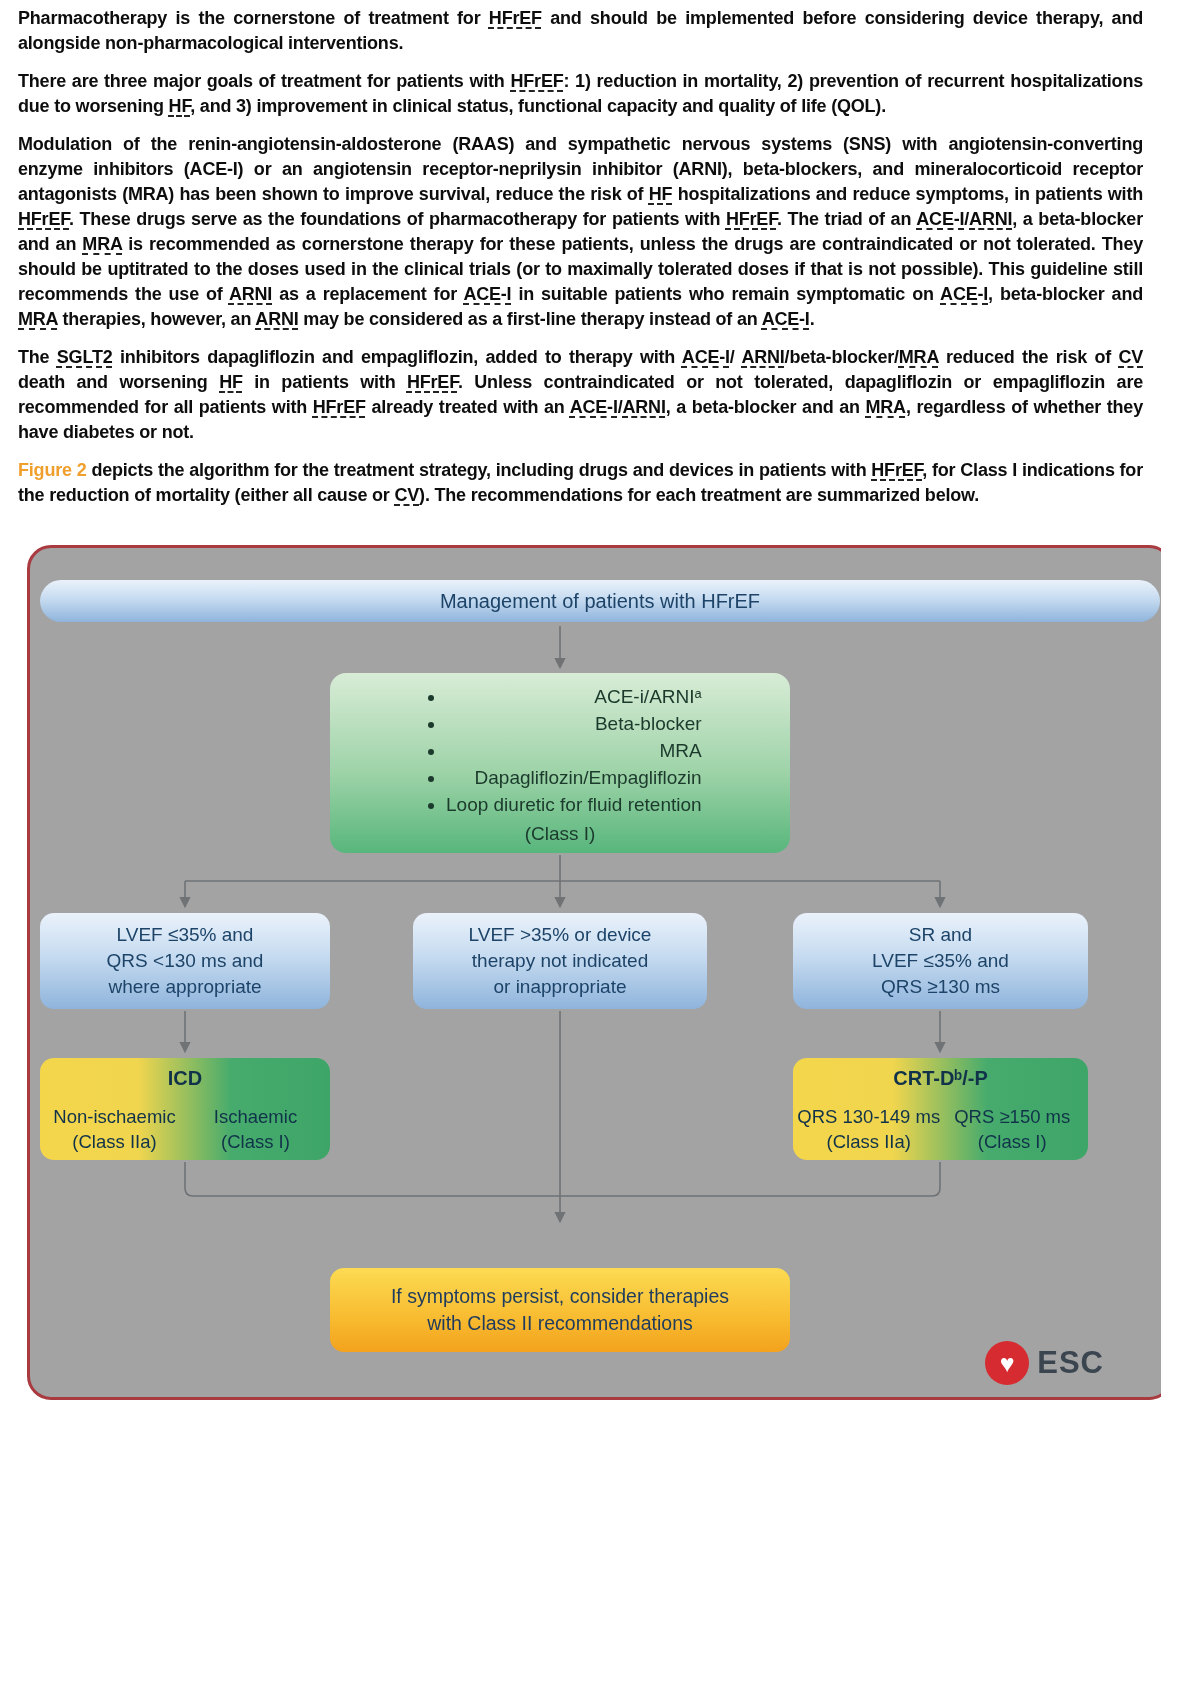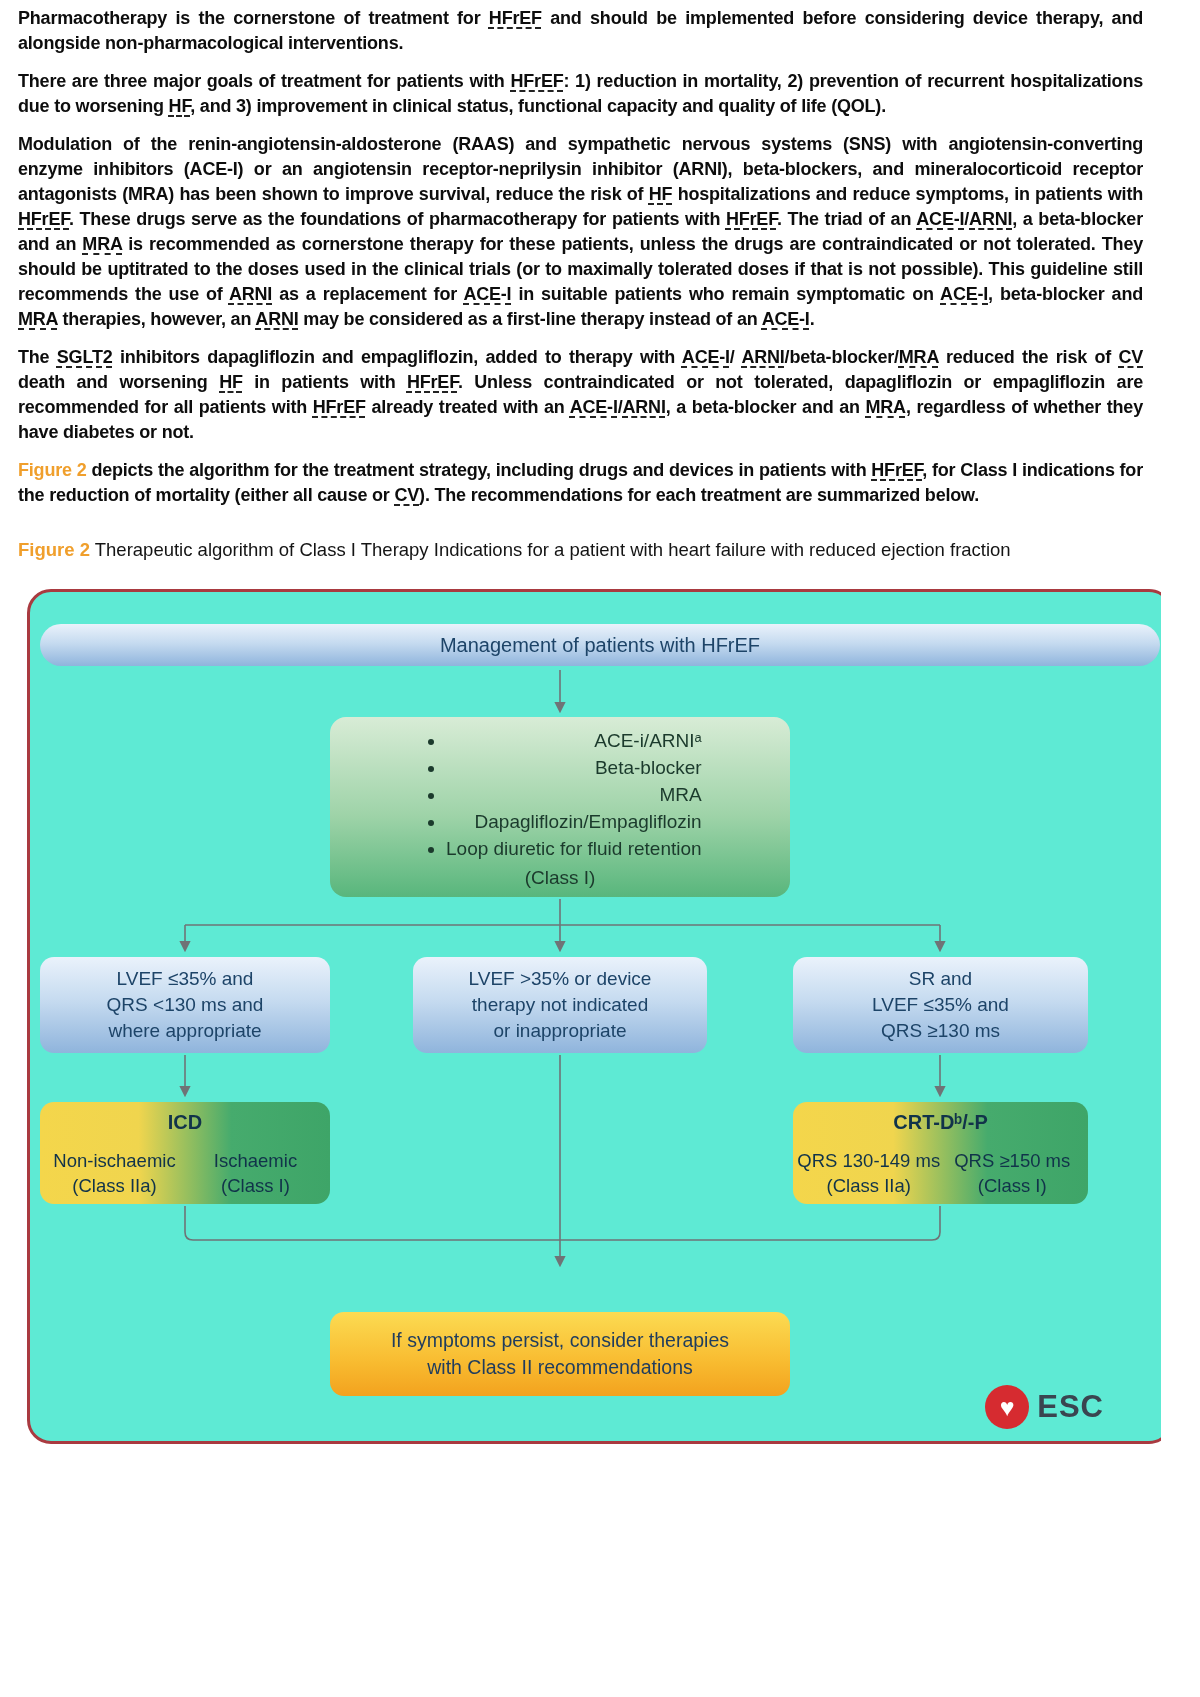--- a/index.html
+++ b/index.html
@@ -17,22 +17,22 @@
     text-decoration: underline dashed; text-decoration-thickness:1.5px;
     text-underline-offset:3px; text-decoration-color:#222;
   }
   .fig-label { color:#f09f2c; font-weight:700; }
   .caption {
     padding:0 18px; margin-top:30px; font-size:18.5px; line-height:24px;
     font-weight:500; color:#141414;
   }
   
   .figure-frame {
-    position:relative; margin:27px 27px 0 27px; width:1146px; height:855px;
-    border:3px solid #a93a40; border-radius:24px; background:#5eead4;
+    position:relative; margin:37px 27px 0 27px; width:1146px; height:855px;
+    border:3px solid #a93a40; border-radius:24px; background:#a3a3a3;
   }
   .connectors { position:absolute; left:0; top:0; width:1140px; height:849px; }
   .fbox {
     position:absolute; display:flex; flex-direction:column; align-items:center;
     justify-content:center; text-align:center; font-size:19px; line-height:26px;
   }
   .blue  { background:linear-gradient(180deg,#eaf2fb 0%,#c6dbf0 45%,#8fb4dc 100%); color:#1d4468; }
   .green { background:linear-gradient(180deg,#d8ecd6 0%,#9ed3a8 55%,#58b67c 100%); color:#1b3a2c; }
   .yg    { background:linear-gradient(90deg,#f4d64b 0%,#f0d54e 34%,#46ab6d 66%,#3ea568 100%); color:#11334a; }
   .orangebox { background:linear-gradient(180deg,#fcdb52 0%,#f8bb30 60%,#f3a21e 100%); color:#1f3c5e; }
@@ -63,21 +63,20 @@
 <div class="page">
 
   <div class="text-col">
     <p class="body-par"><span>Pharmacotherapy is the cornerstone of treatment for </span><span class="u">HFrEF</span><span> and should be implemented before considering device therapy, and alongside non-pharmacological interventions.</span></p>
     <p class="body-par"><span>There are three major goals of treatment for patients with </span><span class="u">HFrEF</span><span>: 1) reduction in mortality, 2) prevention of recurrent hospitalizations due to worsening </span><span class="u">HF</span><span>, and 3) improvement in clinical status, functional capacity and quality of life (QOL).</span></p>
     <p class="body-par"><span>Modulation of the renin-angiotensin-aldosterone (RAAS) and sympathetic nervous systems (SNS) with angiotensin-converting enzyme inhibitors (ACE-I) or an angiotensin receptor-neprilysin inhibitor (ARNI), beta-blockers, and mineralocorticoid receptor antagonists (MRA) has been shown to improve survival, reduce the risk of </span><span class="u">HF</span><span> hospitalizations and reduce symptoms, in patients with </span><span class="u">HFrEF</span><span>. These drugs serve as the foundations of pharmacotherapy for patients with </span><span class="u">HFrEF</span><span>. The triad of an </span><span class="u">ACE-I</span><span>/</span><span class="u">ARNI</span><span>, a beta-blocker and an </span><span class="u">MRA</span><span> is recommended as cornerstone therapy for these patients, unless the drugs are contraindicated or not tolerated. They should be uptitrated to the doses used in the clinical trials (or to maximally tolerated doses if that is not possible). This guideline still recommends the use of </span><span class="u">ARNI</span><span> as a replacement for </span><span class="u">ACE-I</span><span> in suitable patients who remain symptomatic on </span><span class="u">ACE-I</span><span>, beta-blocker and </span><span class="u">MRA</span><span> therapies, however, an </span><span class="u">ARNI</span><span> may be considered as a first-line therapy instead of an </span><span class="u">ACE-I</span><span>.</span></p>
     <p class="body-par"><span>The </span><span class="u">SGLT2</span><span> inhibitors dapagliflozin and empagliflozin, added to therapy with </span><span class="u">ACE-I</span><span>/ </span><span class="u">ARNI</span><span>/beta-blocker/</span><span class="u">MRA</span><span> reduced the risk of </span><span class="u">CV</span><span> death and worsening </span><span class="u">HF</span><span> in patients with </span><span class="u">HFrEF</span><span>. Unless contraindicated or not tolerated, dapagliflozin or empagliflozin are recommended for all patients with </span><span class="u">HFrEF</span><span> already treated with an </span><span class="u">ACE-I</span><span>/</span><span class="u">ARNI</span><span>, a beta-blocker and an </span><span class="u">MRA</span><span>, regardless of whether they have diabetes or not.</span></p>
     <p class="body-par"><span class="fig-label">Figure 2</span><span> depicts the algorithm for the treatment strategy, including drugs and devices in patients with </span><span class="u">HFrEF</span><span>, for Class I indications for the reduction of mortality (either all cause or </span><span class="u">CV</span><span>). The recommendations for each treatment are summarized below.</span></p>
   </div>
 
-  <div class="caption"><span class="fig-label">Figure 2</span><span> Therapeutic algorithm of Class I Therapy Indications for a patient with heart failure with reduced ejection fraction</span></div>
 
   <div class="figure-frame">
 
     <svg class="connectors" viewBox="0 0 1140 849" fill="none" stroke="#6f7376" stroke-width="1.6">
       <defs>
         <marker id="arr" viewBox="0 0 10 10" refX="8" refY="5" markerWidth="7" markerHeight="7" orient="auto">
           <path d="M0,0 L10,5 L0,10 Z" fill="#6f7376" stroke="none"></path>
         </marker>
       </defs>
       <path d="M530,78 V119" marker-end="url(#arr)"></path>

